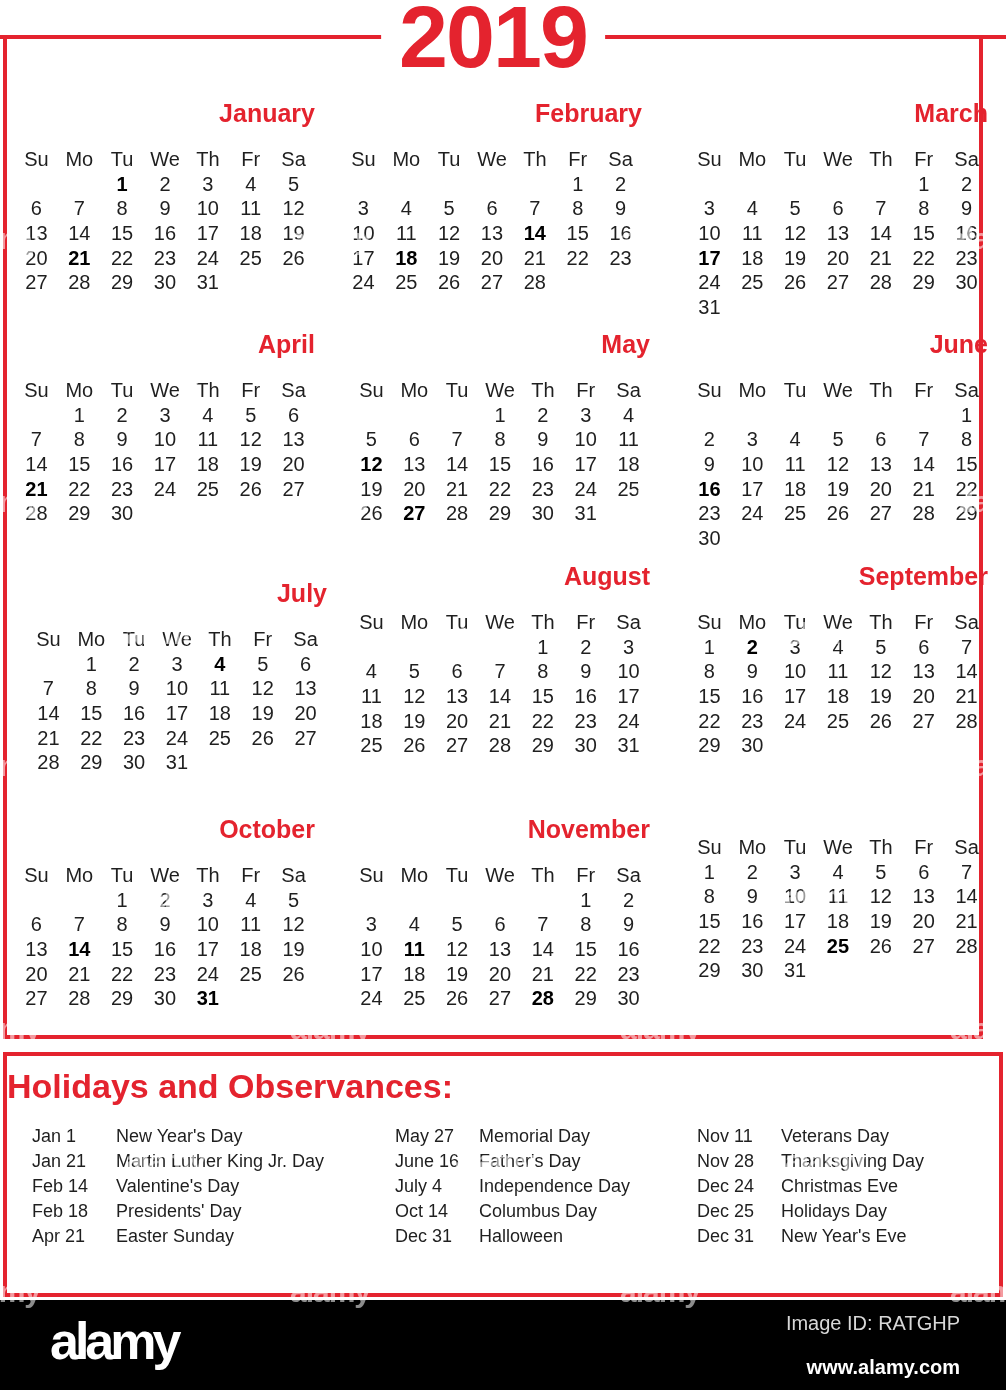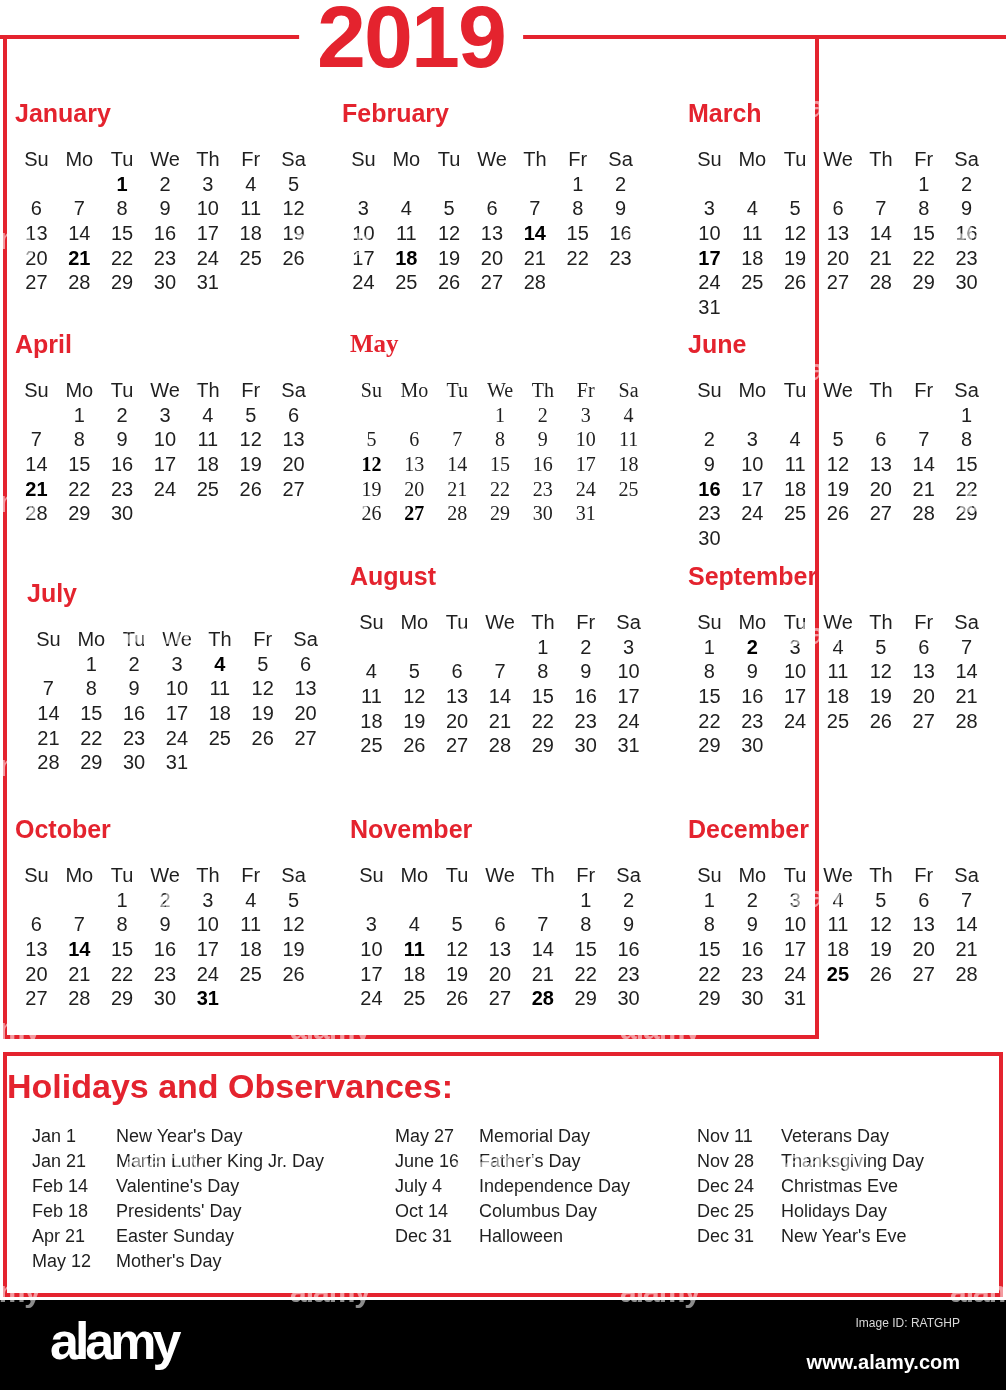--- a/index.html
+++ b/index.html
@@ -9,32 +9,32 @@
     width:1006px; height:1390px; background:#fff; position:relative;
     font-family:"Liberation Sans", sans-serif; overflow:hidden;
   }
   .page { position:absolute; inset:0; }
 
   
   .top-line { position:absolute; left:0; top:35px; width:1006px; height:4px; background:var(--red); }
 
   
   .cal-box {
-    position:absolute; left:3px; top:35px; width:816px; height:1004px;
+    position:absolute; left:3px; top:35px; width:980px; height:1004px;
     border:4px solid var(--red); background:transparent;
   }
   .year-title {
     position:absolute; left:50%; top:-46px; transform:translateX(-50%);
     background:#fff; padding:0 18px; color:var(--red);
     font-size:88px; font-weight:bold; line-height:1; letter-spacing:-2px; white-space:nowrap;
   }
 
   .month { position:absolute; width:300px; }
   .month-title {
-    height:28px; line-height:28px; text-align:left;
+    height:28px; line-height:28px; text-align:right;
     font-size:25px; font-weight:bold; color:var(--red);
   }
   .dow-row { margin-top:20px; }
   .dow-row, .week-row {
     display:grid; grid-template-columns:repeat(7,1fr); height:24.7px;
   }
   .cell {
     text-align:center; font-size:20px; line-height:24.7px; color:var(--ink);
   }
   .cell.b { font-weight:bold; color:#000; }
@@ -56,21 +56,21 @@
   .footer {
     position:absolute; left:0; top:1300px; width:1006px; height:90px; background:#000;
     display:flex; align-items:center; justify-content:space-between;
     padding:0 46px 0 50px;
   }
   .logo {
     color:#fff; font-size:52px; font-weight:bold; letter-spacing:-4px; line-height:0.9;
     padding-bottom:8px;
   }
   .footer-right { text-align:right; }
-  .image-id { font-size:12px; color:#d8d8d8; margin-bottom:21px; }
+  .image-id { font-size:20px; color:#d8d8d8; margin-bottom:21px; }
   .site-url { font-size:20px; font-weight:bold; color:#fff; }
 
   
   .wm-layer { position:absolute; inset:0; pointer-events:none; z-index:5; }
   .wm {
     position:absolute; transform:translateX(-50%);
     color:rgba(255,255,255,0.55); font-size:30px; font-weight:bold;
     letter-spacing:-1px; line-height:30px; user-select:none;
   }
 </style>
@@ -314,21 +314,21 @@
           <div class="week-row">
             <div class="cell">28</div>
             <div class="cell">29</div>
             <div class="cell">30</div>
             <div class="cell"></div>
             <div class="cell"></div>
             <div class="cell"></div>
             <div class="cell"></div>
           </div>
         </div>
-        <div class="month" style="top: 291px; left: 343px; font-family: Liberation Serif, serif;">
+        <div class="month" style="top: 291px; left: 343px;">
           <div class="month-title">May</div>
           <div class="dow-row">
             <div class="cell">Su</div>
             <div class="cell">Mo</div>
             <div class="cell">Tu</div>
             <div class="cell">We</div>
             <div class="cell">Th</div>
             <div class="cell">Fr</div>
             <div class="cell">Sa</div>
           </div>
@@ -723,21 +723,20 @@
             <div class="cell">24</div>
             <div class="cell">25</div>
             <div class="cell">26</div>
             <div class="cell">27</div>
             <div class="cell b">28</div>
             <div class="cell">29</div>
             <div class="cell">30</div>
           </div>
         </div>
         <div class="month" style="top: 776px; left: 681px;">
-          <div class="month-title">December</div>
           <div class="dow-row">
             <div class="cell">Su</div>
             <div class="cell">Mo</div>
             <div class="cell">Tu</div>
             <div class="cell">We</div>
             <div class="cell">Th</div>
             <div class="cell">Fr</div>
             <div class="cell">Sa</div>
           </div>
           <div class="week-row">
@@ -791,21 +790,20 @@
 
   <div class="hol-box">
     <div class="hol-title">Holidays and Observances:</div>
     <div id="holiday-cols">
         <div class="hol-col" style="left: 25px;">
           <div class="holiday-row"><span class="h-date">Jan 1</span><span class="h-name">New Year's Day</span></div>
           <div class="holiday-row"><span class="h-date">Jan 21</span><span class="h-name">Martin Luther King Jr. Day</span></div>
           <div class="holiday-row"><span class="h-date">Feb 14</span><span class="h-name">Valentine's Day</span></div>
           <div class="holiday-row"><span class="h-date">Feb 18</span><span class="h-name">Presidents' Day</span></div>
           <div class="holiday-row"><span class="h-date">Apr 21</span><span class="h-name">Easter Sunday</span></div>
-          <div class="holiday-row"><span class="h-date">May 12</span><span class="h-name">Mother's Day</span></div>
         </div>
         <div class="hol-col" style="left: 388px;">
           <div class="holiday-row"><span class="h-date">May 27</span><span class="h-name">Memorial Day</span></div>
           <div class="holiday-row"><span class="h-date">June 16</span><span class="h-name">Father's Day</span></div>
           <div class="holiday-row"><span class="h-date">July 4</span><span class="h-name">Independence Day</span></div>
           <div class="holiday-row"><span class="h-date">Oct 14</span><span class="h-name">Columbus Day</span></div>
           <div class="holiday-row"><span class="h-date">Dec 31</span><span class="h-name">Halloween</span></div>
         </div>
         <div class="hol-col" style="left: 690px;">
           <div class="holiday-row"><span class="h-date">Nov 11</span><span class="h-name">Veterans Day</span></div>

